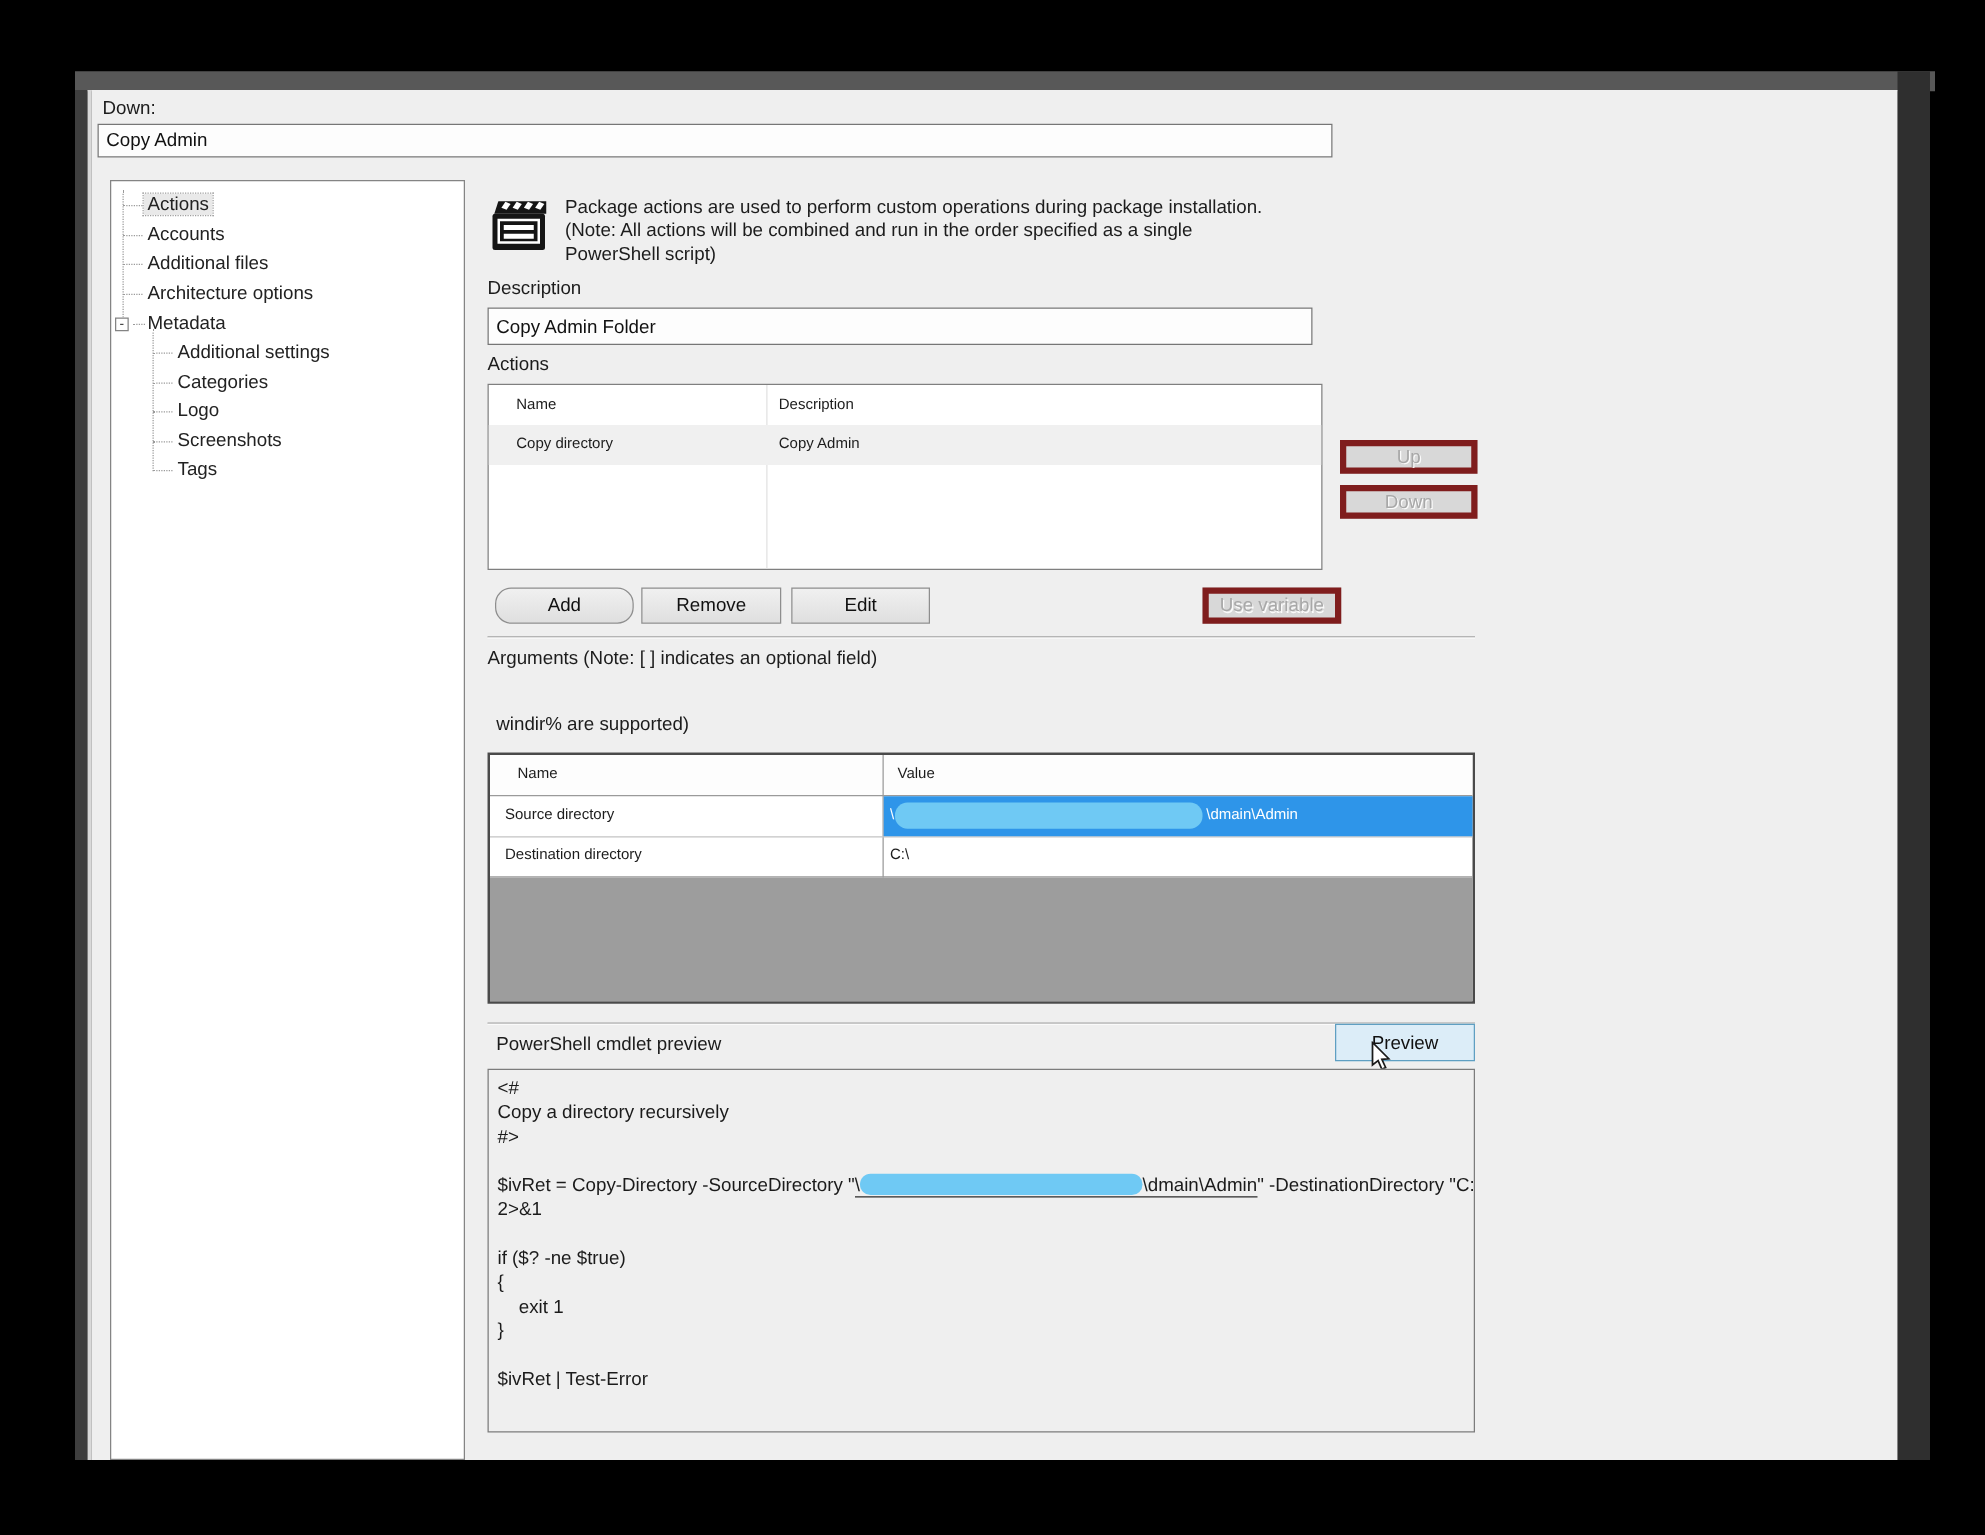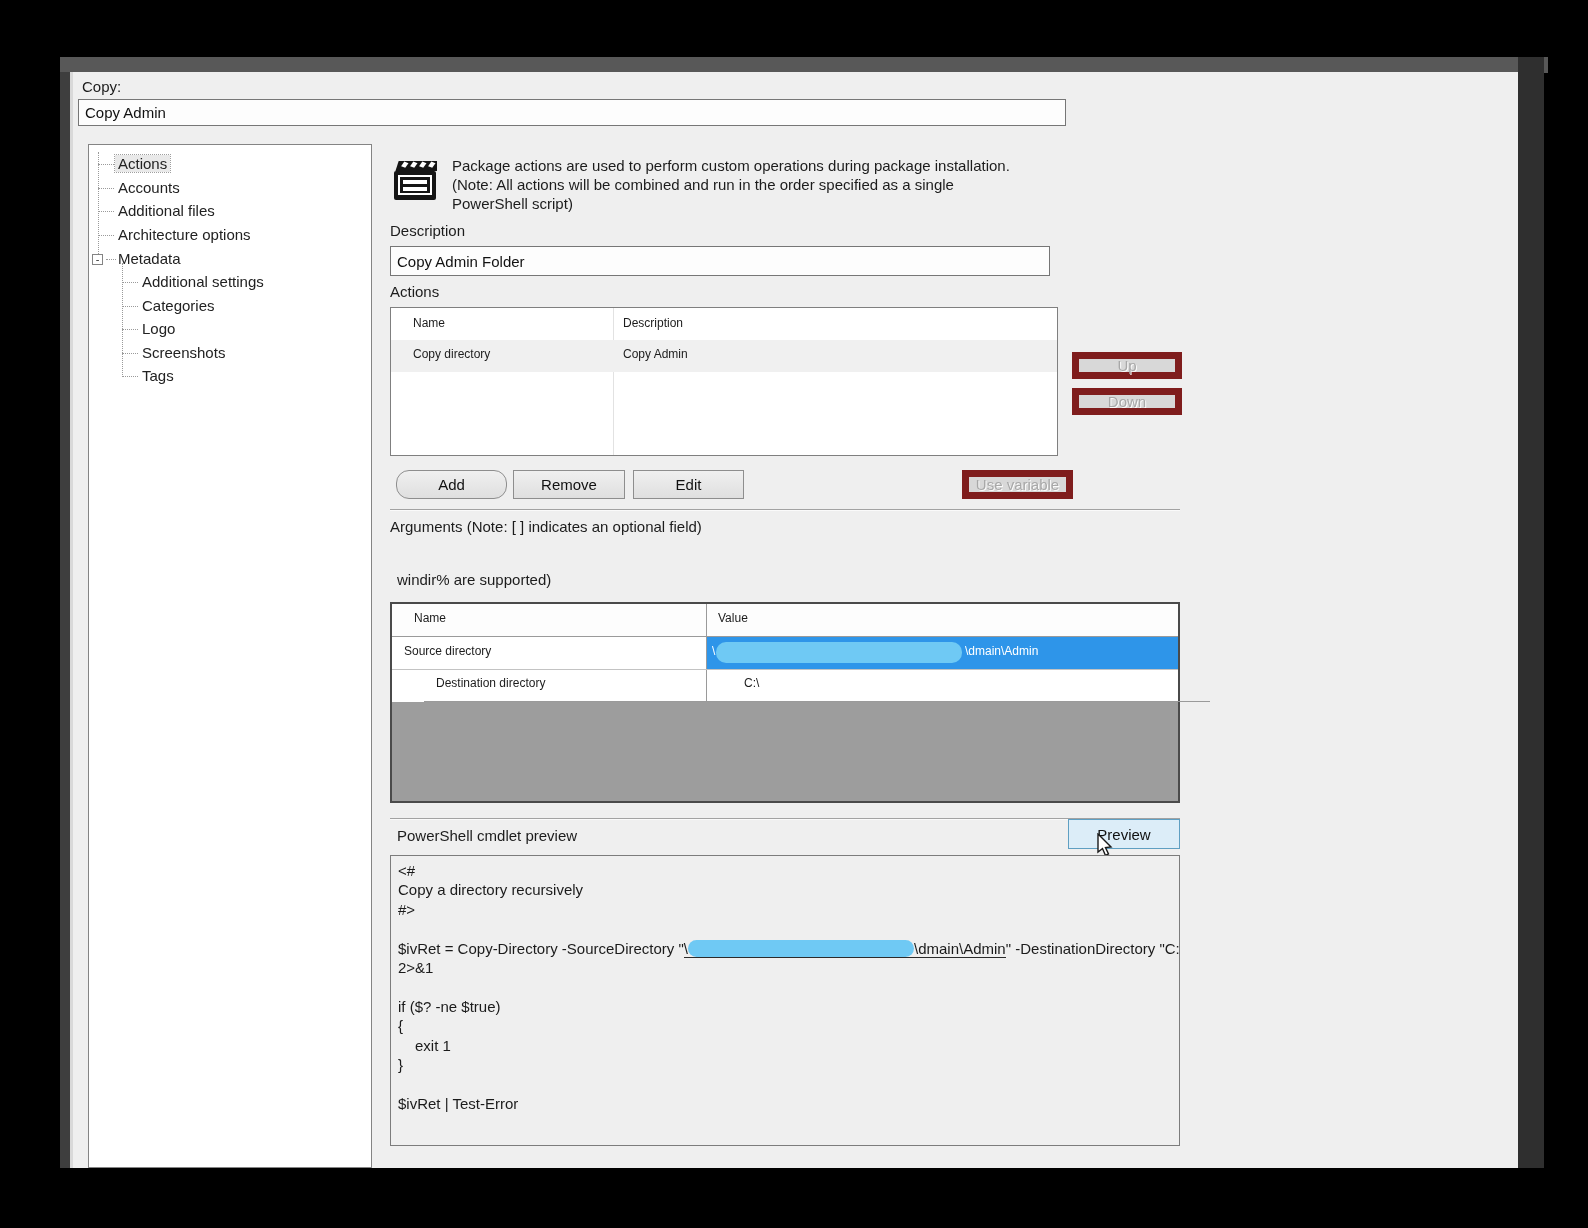--- a/index.html
+++ b/index.html
@@ -19,21 +19,21 @@
   #tree-panel{left:88px;top:144px;width:284px;height:1024px;background:#fff;border:1px solid #848484;box-sizing:border-box;}
   .tree-label{font-size:15px;color:#222;white-space:nowrap;}
   .tree-sel{background:#e9e9e9;outline:1px dotted #9f9f9f;padding:0 3px;margin-left:-3px;}
   .vdot{border-left:1px dotted #9a9a9a;width:0;}
   .hdot{border-top:1px dotted #9a9a9a;height:0;}
   #expander{left:92px;top:254px;width:11px;height:11px;background:#fff;border:1px solid #848484;
             font-size:11px;line-height:9px;text-align:center;color:#333;box-sizing:border-box;}
   
   .btn{display:flex;align-items:center;justify-content:center;font-size:15px;color:#111;
        background:linear-gradient(#f0f0f0,#dfdfdf);border:1px solid #8e8e8e;box-sizing:border-box;}
-  .btn-disabled{background:#d8d8d8;border:7px solid #7f1d1d;color:#a8a8a8;
+  .btn-disabled{background:#d8d8d8;border:5px solid #7f1d1d;color:#a8a8a8;
                 text-shadow:1px 1px 0 rgba(255,255,255,.9);}
   .btn-preview{background:#dcedf8;border:1px solid #5f9fc2;}
   
   #actions-table{left:390px;top:307px;width:668px;height:149px;background:#fff;border:1px solid #7f7f7f;box-sizing:border-box;}
   .tbl-text{font-size:12px;color:#1c1c1c;white-space:nowrap;}
   #args-table{left:390px;top:602px;width:790px;height:201px;background:#fff;border:2px solid #4a4a4a;box-sizing:border-box;}
   .sep{border-top:1px solid #a2a2a2;border-bottom:1px solid #fafafa;height:0;}
   .blue-cell{background:#2e95e9;color:#fff;}
   .blob{background:#6fc9f4;border-radius:10px;}
   
@@ -46,21 +46,21 @@
 <body>
 
 <div id="stage">
 
   <div class="abs" id="chrome-top"></div>
   <div class="abs" id="chrome-left"></div>
   <div class="abs" id="chrome-left-hl"></div>
   <div class="abs" id="chrome-right"></div>
   <div class="abs" id="win-body"></div>
 
-  <div class="abs label" style="left:82px;top:78px;">Copy:</div>
+  <div class="abs label" style="left:82px;top:78px;">Down:</div>
   <div class="abs input" style="left:78px;top:99px;width:988px;height:27px;">
     <span>Copy Admin</span>
   </div>
 
   <div class="abs" id="tree-panel"></div>
 
   <div class="abs vdot" style="left:98px;top:152px;height:108px;"></div>
   <div class="abs vdot" style="left:122px;top:263px;height:114px;"></div>
   <div class="abs hdot" style="left:98px;top:164px;width:16px;"></div>
   <div class="abs hdot" style="left:98px;top:188px;width:16px;"></div>
@@ -137,21 +137,21 @@
 
     <div class="abs" style="left:0;top:33px;width:786px;height:33px;border-bottom:1px solid #c3c3c3;box-sizing:border-box;">
       <div class="abs tbl-text" style="left:12px;top:7px;">Source directory</div>
       <div class="abs blue-cell" style="left:315px;top:0;width:471px;height:32px;">
         <span class="abs tbl-text" style="left:5px;top:7px;color:#fff;">\</span>
         <span class="abs blob" style="left:9px;top:5px;width:246px;height:21px;"></span>
         <span class="abs tbl-text" style="left:258px;top:7px;color:#fff;">\dmain\Admin</span>
       </div>
     </div>
 
-    <div class="abs" style="left:0;top:66px;width:786px;height:32px;border-bottom:1px solid #9a9a9a;box-sizing:border-box;margin-left:32px;">
+    <div class="abs" style="left:0;top:66px;width:786px;height:32px;border-bottom:1px solid #9a9a9a;box-sizing:border-box;">
       <div class="abs tbl-text" style="left:12px;top:6px;">Destination directory</div>
       <div class="abs tbl-text" style="left:320px;top:6px;">C:\</div>
     </div>
     <div class="abs" style="left:0;top:98px;width:786px;height:99px;background:#9d9d9d;"></div>
   </div>
 
   <div class="abs sep" style="left:390px;top:818px;width:790px;"></div>
   <div class="abs label" style="left:397px;top:827px;">PowerShell cmdlet preview</div>
   <div class="abs btn btn-preview" style="left:1068px;top:819px;width:112px;height:30px;">Preview</div>
   <svg class="abs" style="left:1096px;top:833px;" width="20" height="26" viewBox="0 0 20 26">

